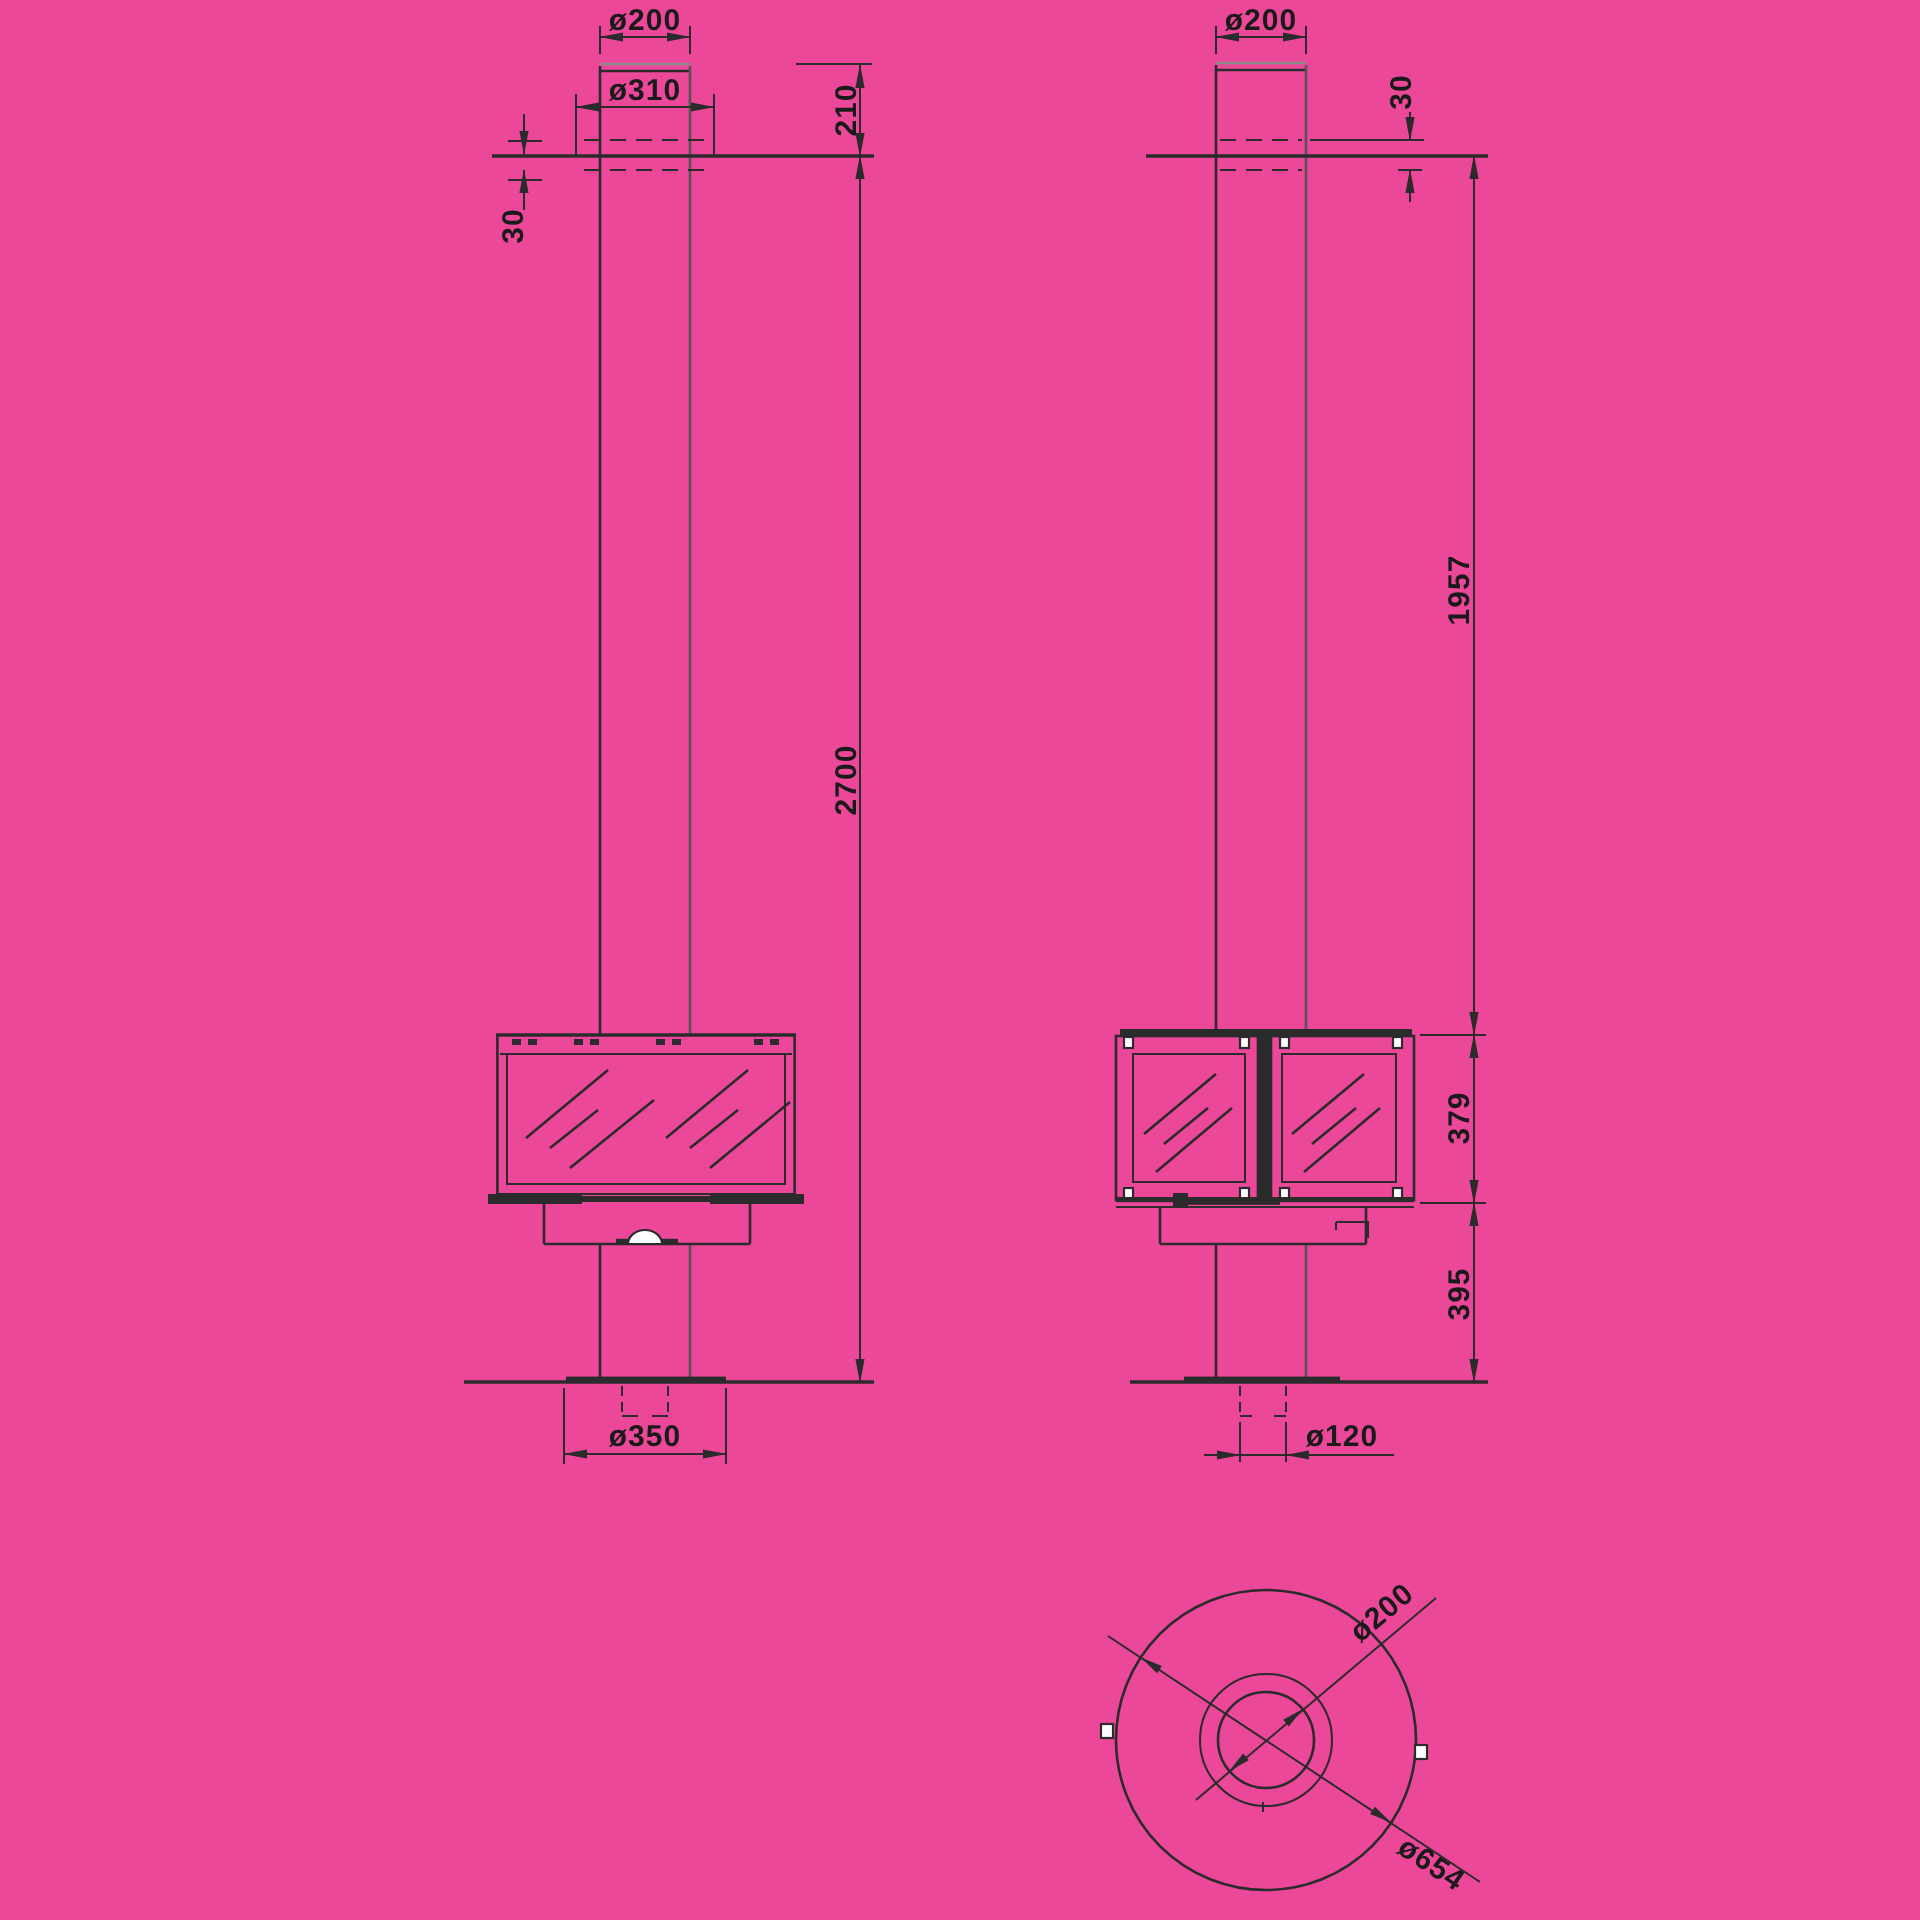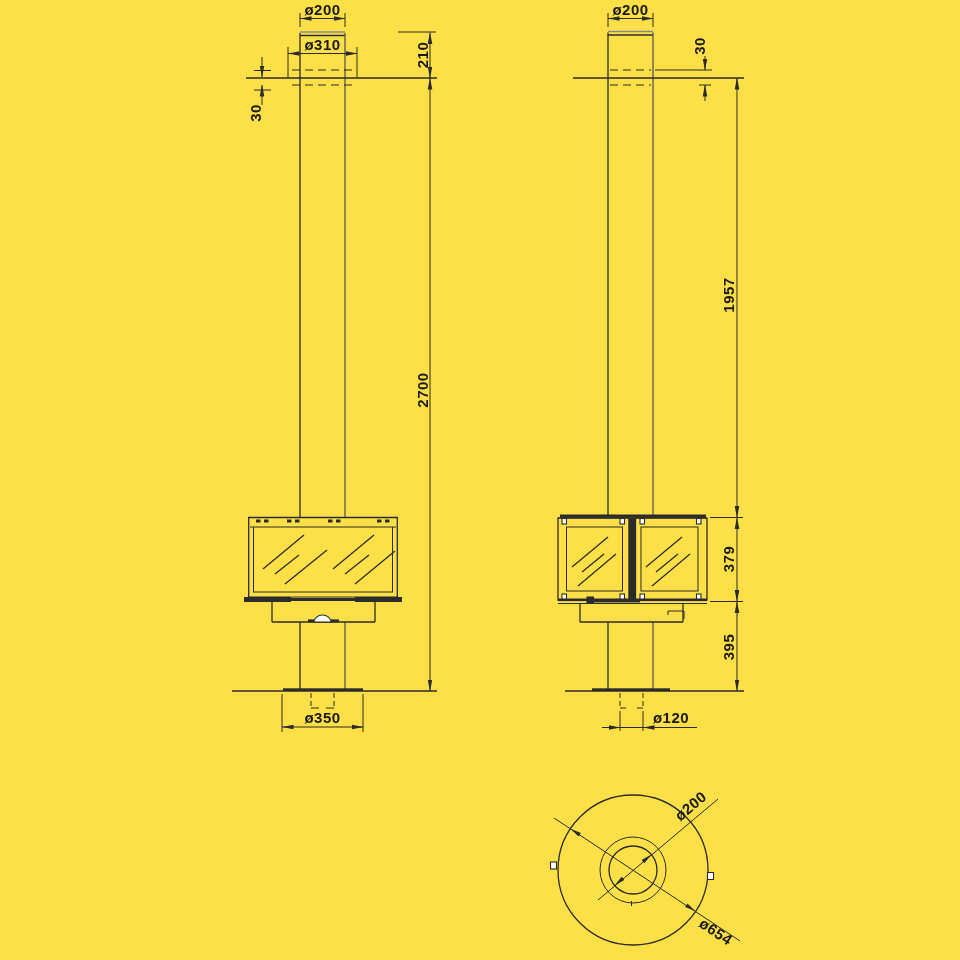--- a/index.html
+++ b/index.html
@@ -1,16 +1,16 @@
 <!DOCTYPE html>
 <html><head>
 <meta charset="utf-8">
 <style>
   html,body{margin:0;padding:0;background:#ffffff;}
-  .stage{position:relative;width:960px;height:960px;background:#fde047;overflow:hidden;}
+  .stage{position:relative;width:960px;height:960px;background:#ec4899;overflow:hidden;}
   svg{display:block;}
   .ln{stroke:#2b2b2b;stroke-width:1.3;fill:none;stroke-linecap:butt;}
   .thin{stroke-width:1;}
   .thk{stroke-width:1.7;}
   .gray{stroke:#8a8a8a;}
   .mid{stroke:#555;}
   .dashh{stroke-dasharray:8 5;}
   .dasha{stroke-dasharray:5 3;}
   .fd{fill:#2b2b2b;stroke:none;}
   .wf{fill:#ffffff;stroke:#2b2b2b;stroke-width:1.1;}

